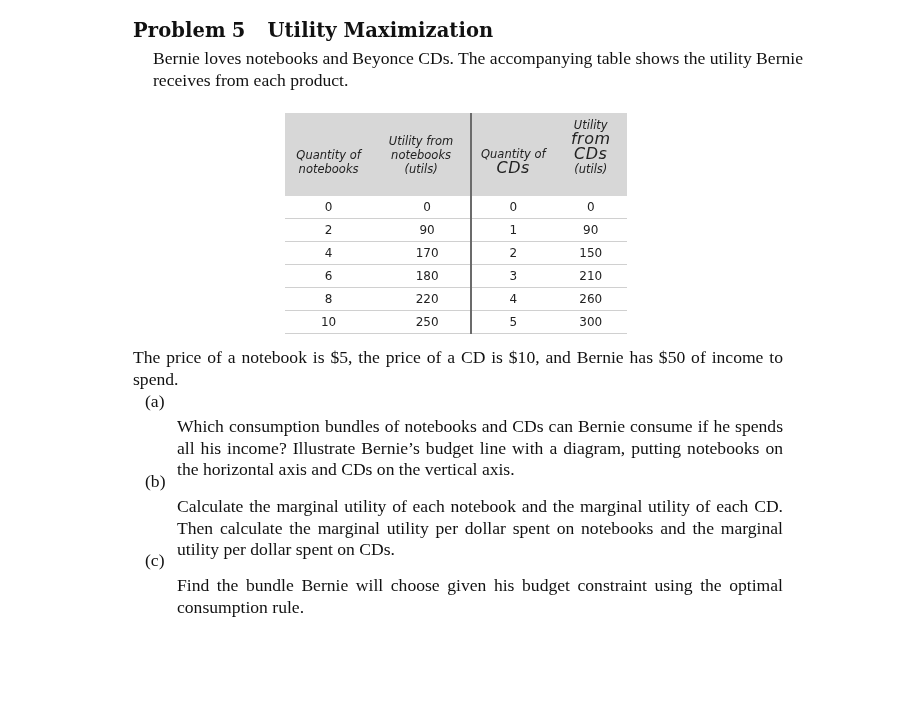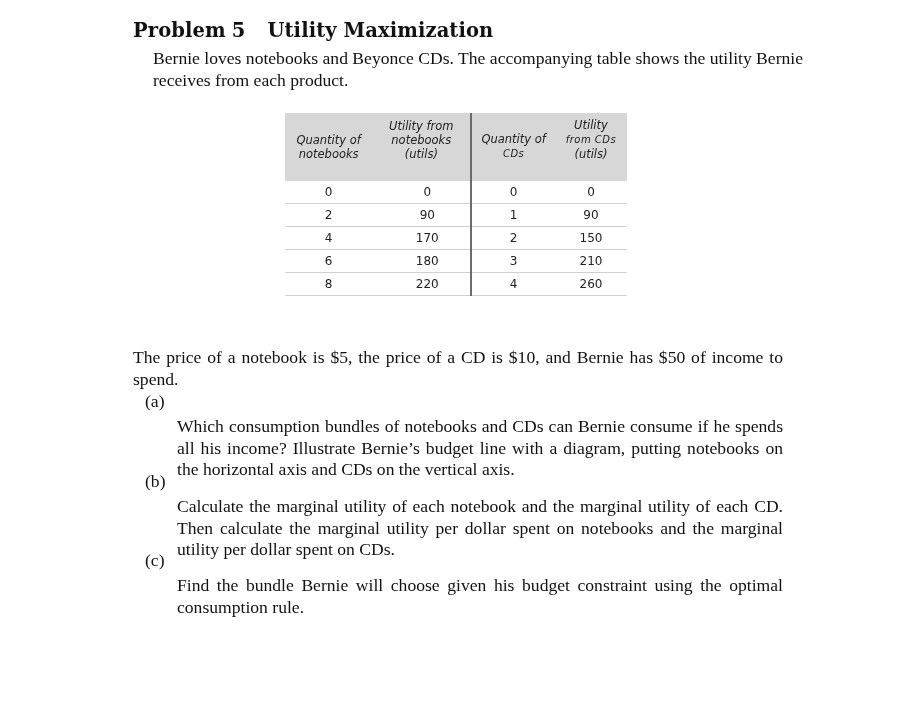--- a/index.html
+++ b/index.html
@@ -97,21 +97,21 @@
       text-align: center;
       border-bottom: 1.5px solid #d0d0d0;
       font-size: 12px;
     }
     .util-table .c1 { width: 90px; }
     .util-table .c2 { width: 90px; }
     .util-table .c3 { width: 86px; }
     .util-table .c4 { width: 76px; }
     .util-table td.c2 { padding-left: 12px; }
     .util-table .divider { border-right: 2.5px solid #6b6b6b; }
-    .util-table th .sub { font-size: 10px; letter-spacing: 0.5px; }
+    .util-table th .sub { font-size: 16px; letter-spacing: 0.5px; }
   </style>
 </head>
 <body>
 
 <div class="title">
   <span>Problem</span><span class="num">5</span><span class="name">Utility Maximization</span>
 </div>
 
 <div class="para intro">Bernie loves notebooks and Beyonce CDs. The accompanying table shows the utility Bernie receives from each product.</div>
 
@@ -162,20 +162,26 @@
       <td class="c2 divider">180</td>
       <td class="c3">3</td>
       <td class="c4">210</td>
     </tr>
     <tr>
       <td class="c1">8</td>
       <td class="c2 divider">220</td>
       <td class="c3">4</td>
       <td class="c4">260</td>
     </tr>
+    <tr>
+      <td class="c1">10</td>
+      <td class="c2 divider">250</td>
+      <td class="c3">5</td>
+      <td class="c4">300</td>
+    </tr>
   </tbody>
 </table>
 
 <div class="para budget">The price of a notebook is $5, the price of a CD is $10, and Bernie has $50 of income to spend.</div>
 
 <div class="items">
   <div class="item item-a">
     <span class="label">(a)</span>
     <span class="text">Which consumption bundles of notebooks and CDs can Bernie consume if he spends all his income? Illustrate Bernie’s budget line with a diagram, putting notebooks on the horizontal axis and CDs on the vertical axis.</span>
   </div>

